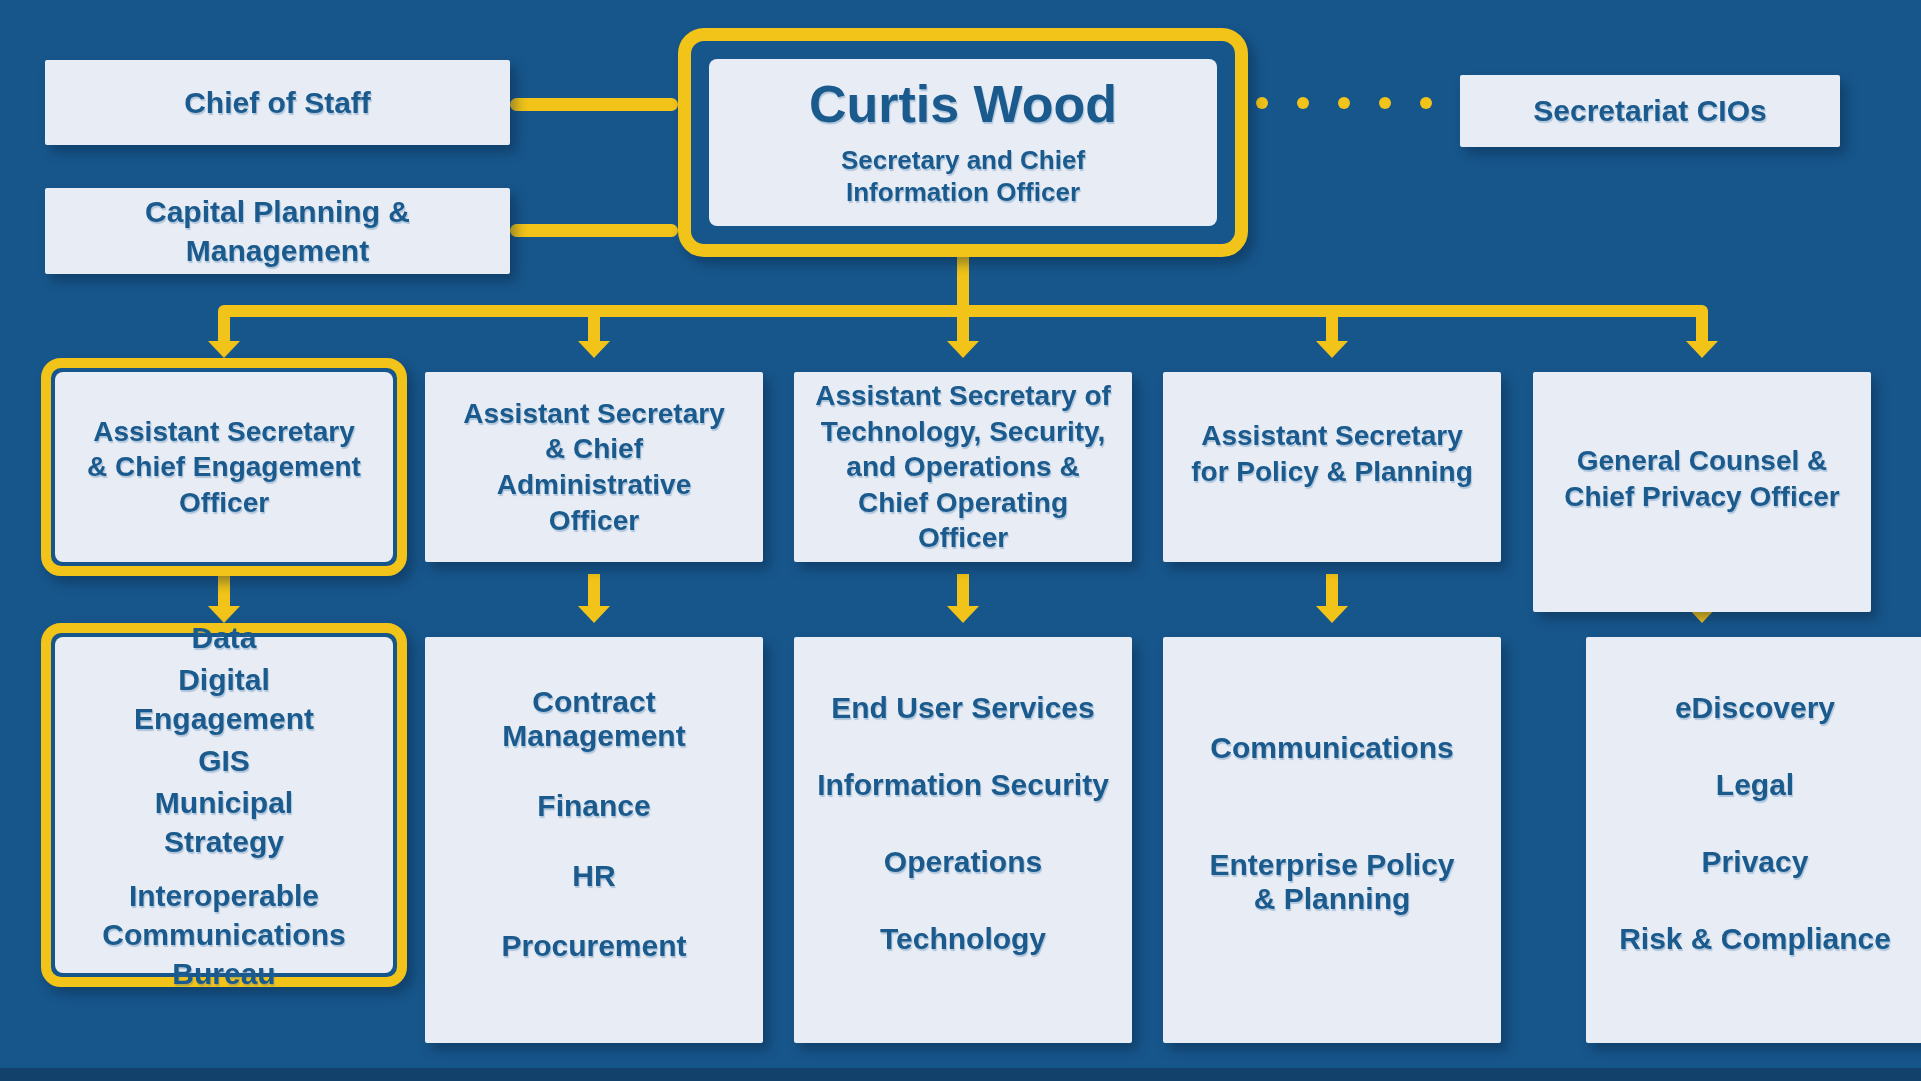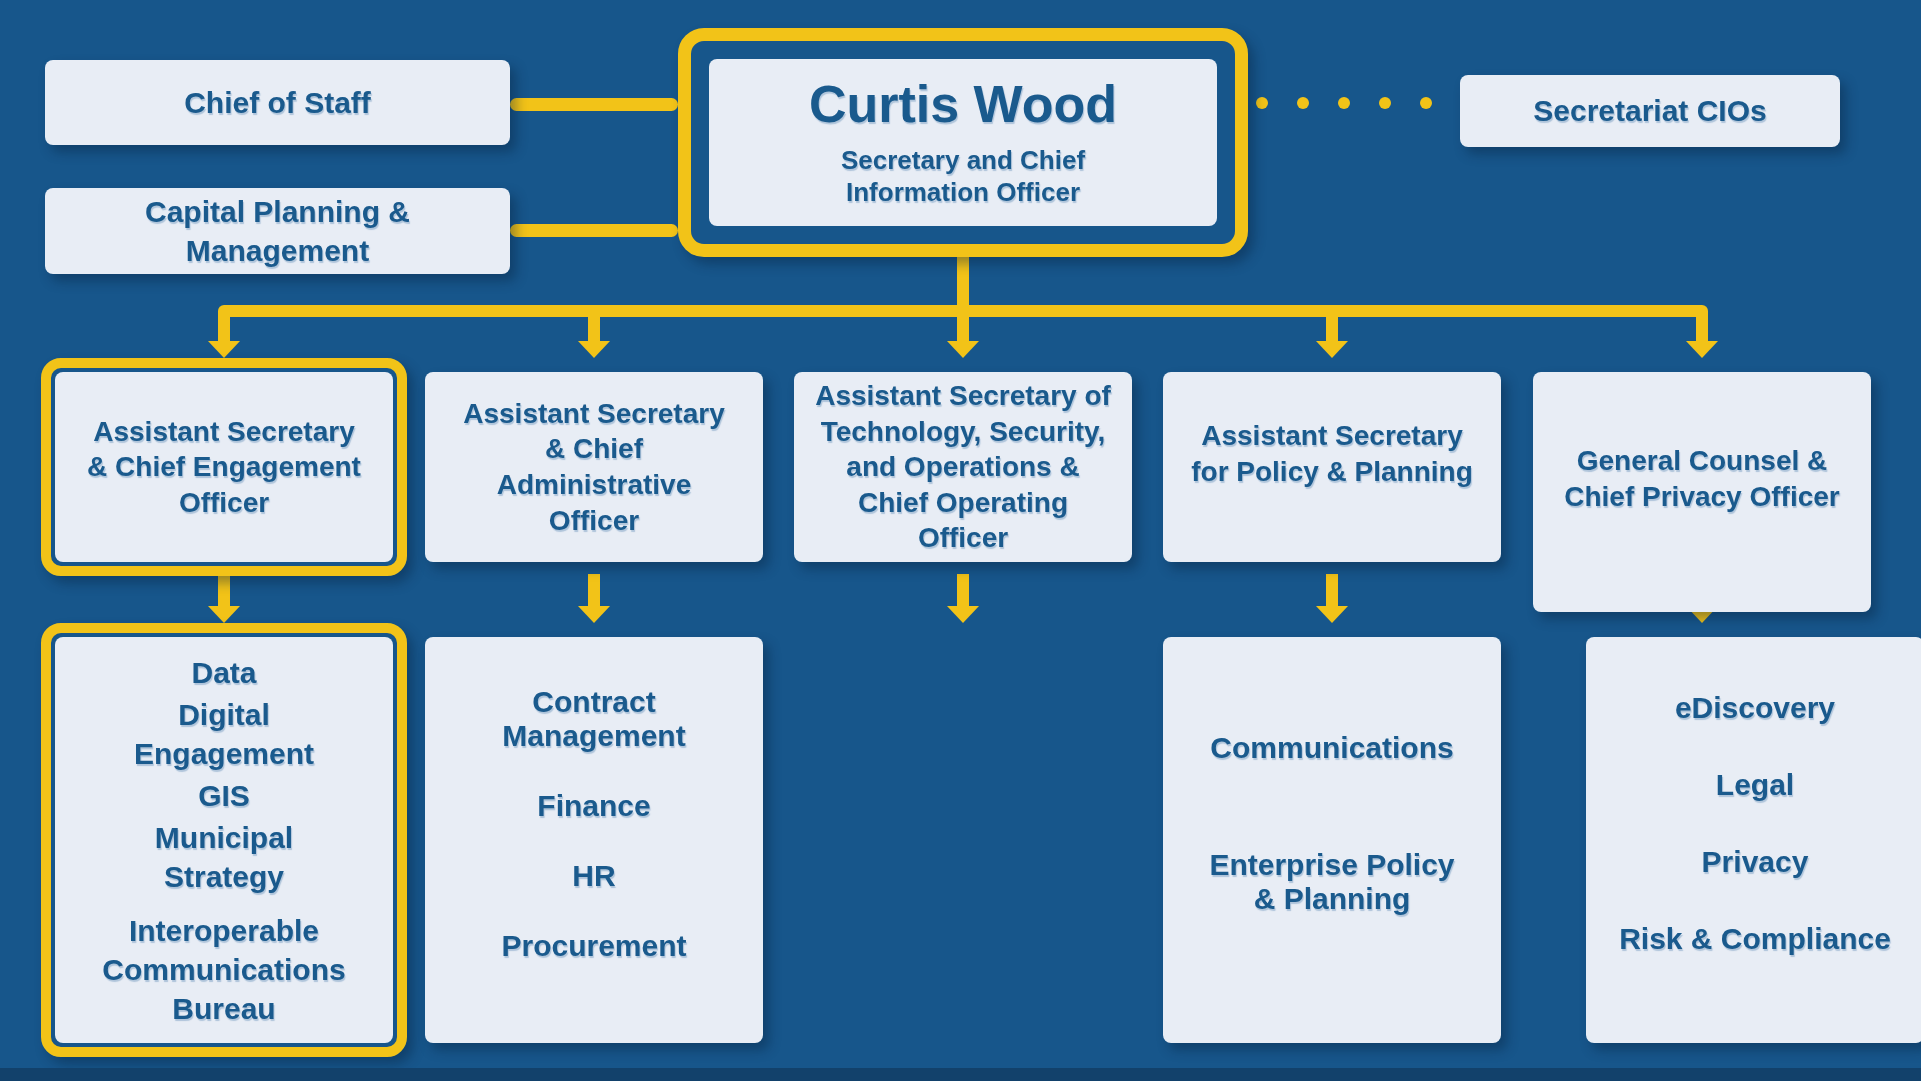--- a/index.html
+++ b/index.html
@@ -11,21 +11,21 @@
     --bottom-edge:#12416B;
   }
   html,body{margin:0;padding:0;}
   body{background:var(--background);font-family:"Liberation Sans",sans-serif;}
   #canvas{
     position:relative;width:1921px;height:1081px;overflow:hidden;
     background:var(--background);
   }
   .box{
     position:absolute;box-sizing:border-box;
-    background:var(--box-fill);border-radius:8px;
+    background:var(--box-fill);border-radius:2px;
     box-shadow:6px 7px 12px rgba(6,30,55,.38);
     display:flex;align-items:center;justify-content:center;
     text-align:center;color:var(--ink);font-weight:700;
     text-shadow:1px 2px 1px rgba(70,120,170,.35);
   }
   .frame{
     position:absolute;box-sizing:border-box;
     border:10px solid var(--accent);border-radius:20px;padding:4px;
     box-shadow:6px 7px 12px rgba(6,30,55,.38);
   }
@@ -152,21 +152,21 @@
   <div class="box lift" style="left:1163px;top:372px;width:338px;height:190px">
     <span class="ws lvl2">Assistant Secretary
 for Policy &amp; Planning</span>
   </div>
 
   <div class="box lift" style="left:1533px;top:372px;width:338px;height:240px">
     <span class="ws lvl2">General Counsel &amp;
 Chief Privacy Officer</span>
   </div>
 
-  <div class="frame" style="left:41px;top:623px;width:366px;height:434px">
+  <div class="frame" style="left:41px;top:623px;width:366px;height:364px">
     <div class="box">
       <div class="list-tight">
         <span class="ws">Data</span>
         <span class="ws">Digital
 Engagement</span>
         <span class="ws">GIS</span>
         <span class="ws">Municipal
 Strategy</span>
         <span class="ws">Interoperable
 Communications
@@ -178,20 +178,28 @@
   <div class="box" style="left:425px;top:637px;width:338px;height:406px">
     <div class="list">
       <span class="ws">Contract
 Management</span>
       <span class="ws">Finance</span>
       <span class="ws">HR</span>
       <span class="ws">Procurement</span>
     </div>
   </div>
 
+  <div class="box" style="left:794px;top:637px;width:338px;height:406px">
+    <div class="list">
+      <span class="ws">End User Services</span>
+      <span class="ws">Information Security</span>
+      <span class="ws">Operations</span>
+      <span class="ws">Technology</span>
+    </div>
+  </div>
 
   <div class="box" style="left:1163px;top:637px;width:338px;height:406px">
     <div class="list">
       <span class="ws">Communications</span>
       <span class="ws">Enterprise Policy
 &amp; Planning</span>
     </div>
   </div>
 
   <div class="box" style="left:1586px;top:637px;width:338px;height:406px">

